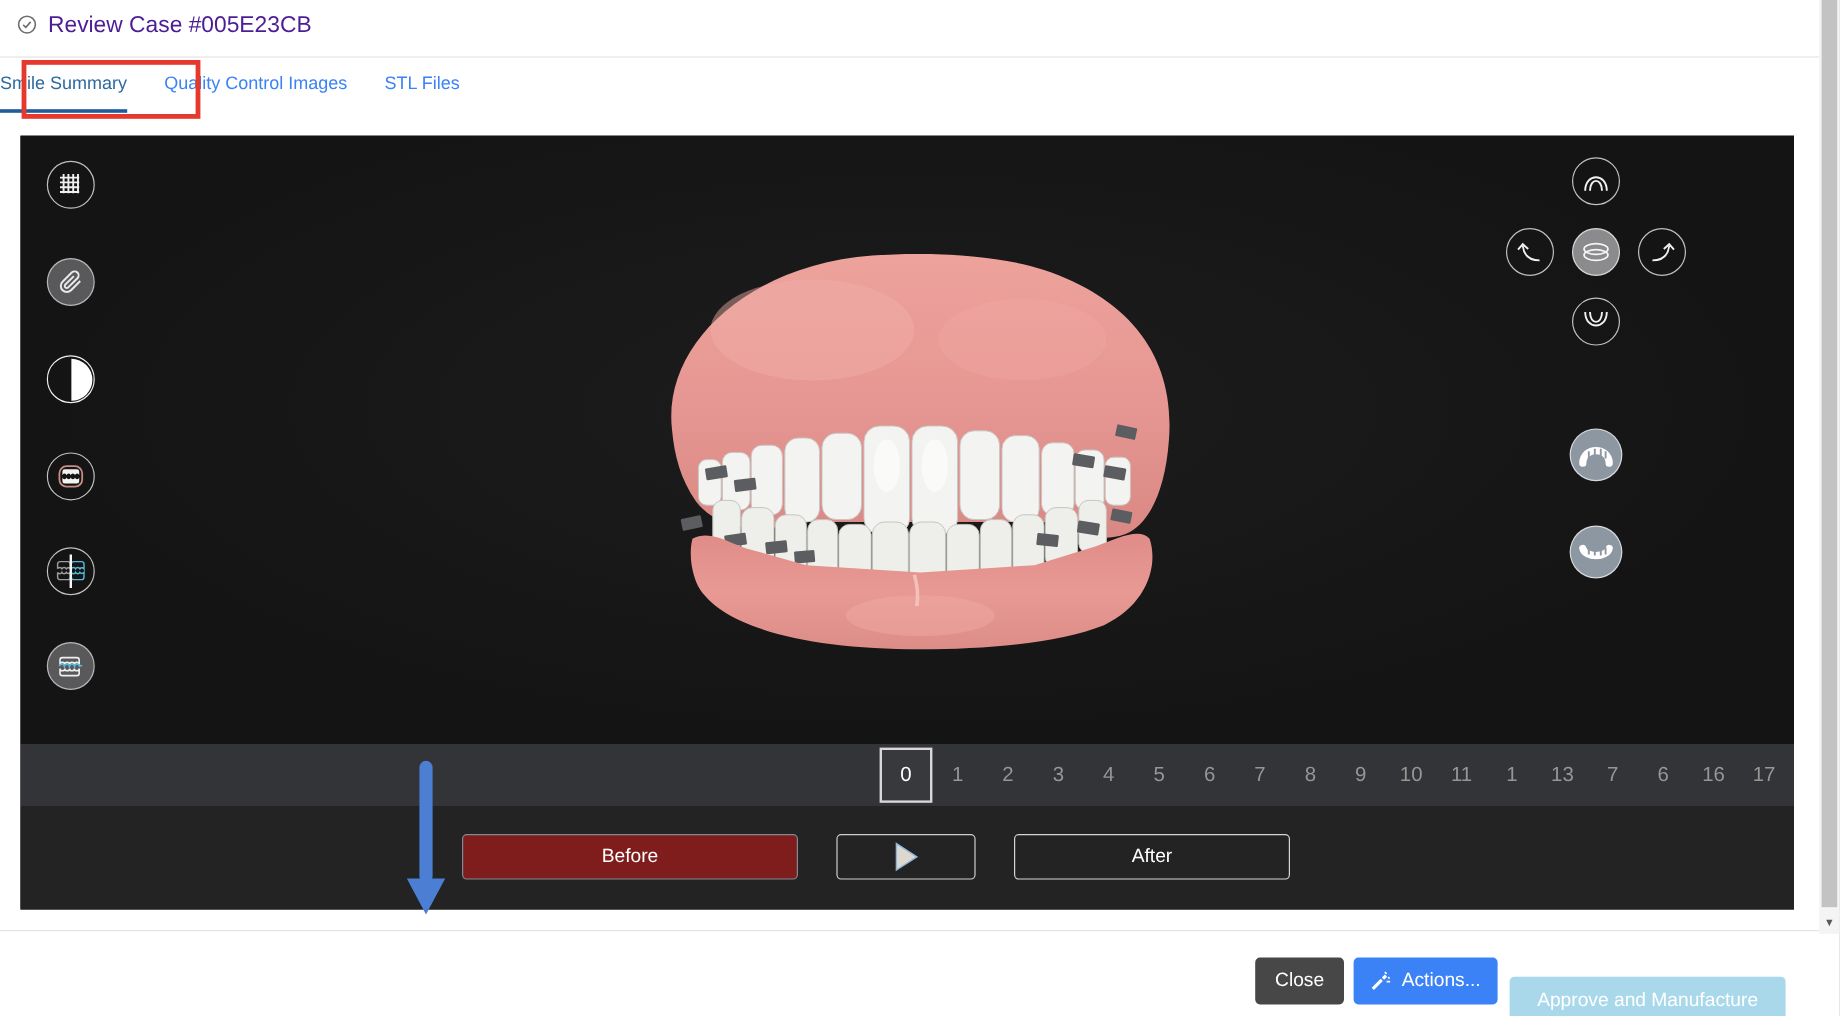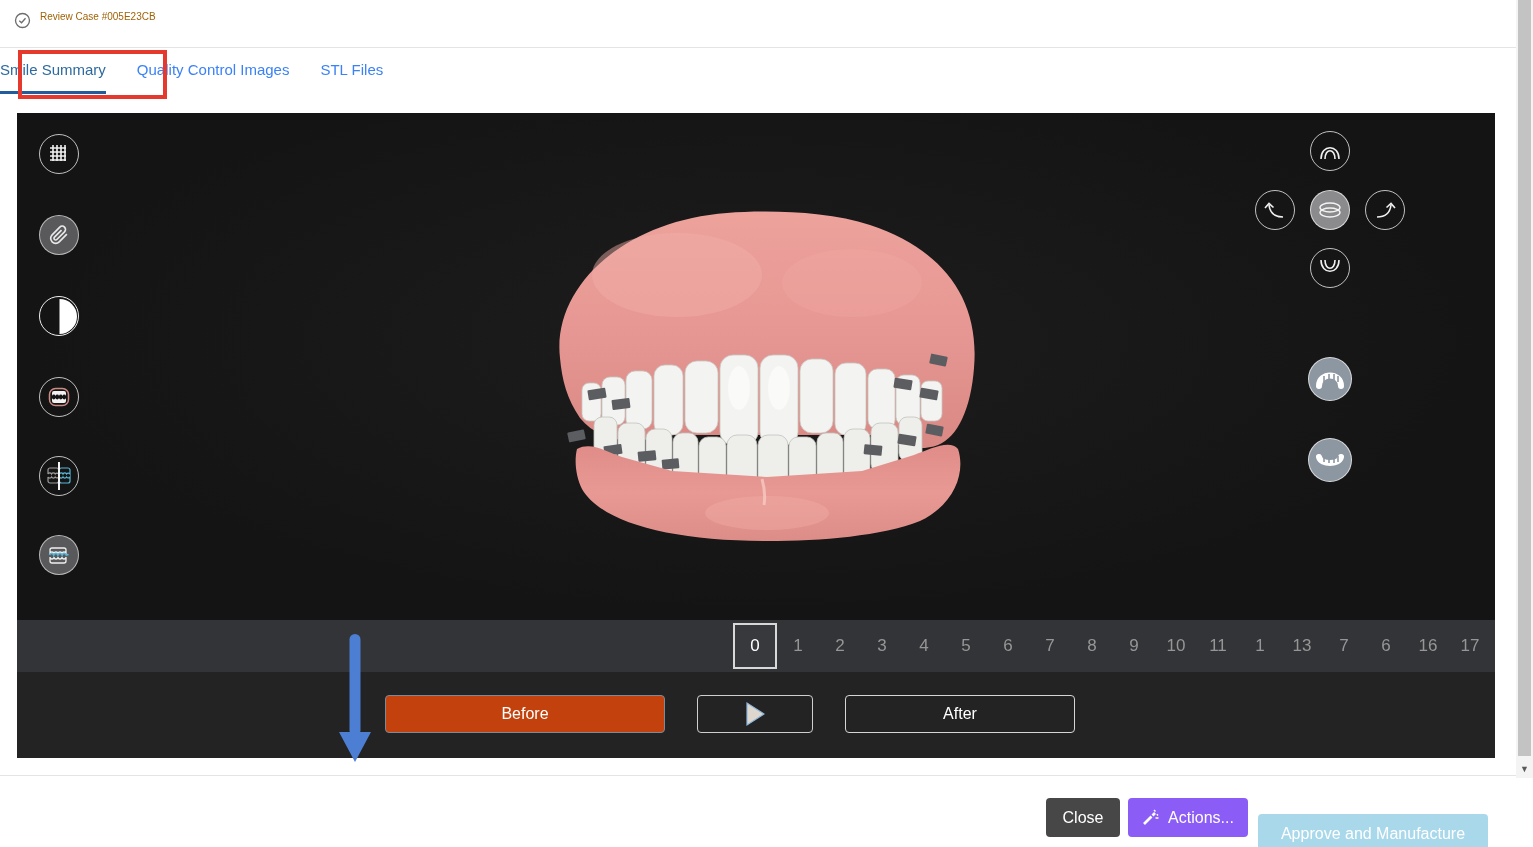--- a/index.html
+++ b/index.html
@@ -3,21 +3,21 @@
 <meta charset="utf-8">
 <style>
   * { margin:0; padding:0; box-sizing:border-box; }
   html,body { background:#ffffff; font-family:"Liberation Sans", sans-serif; }
   .app { position:relative; width:1533px; height:847px; background:#fff; overflow:hidden; }
 
   
   .header { position:absolute; top:0; left:0; width:1533px; height:48px;
             border-bottom:1px solid #e4e4e4; display:flex; align-items:flex-start;
             padding:11px 0 0 14px; gap:9px; }
-  .header .title { font-size:10px; color:#a16207; }
+  .header .title { font-size:19px; color:#4c1d95; }
   .check-icon { width:17px; height:17px; margin-top:1px; }
 
   
   .tabs { position:absolute; top:49px; left:0; width:1533px; height:52px;
           display:flex; align-items:flex-start; }
   .tab { font-size:15px; color:#3b82f6; margin-right:31px; height:45px;
          line-height:42px; border-bottom:3px solid transparent; cursor:pointer; white-space:nowrap; }
   .tab.active { color:#2d6a9f; border-bottom-color:#215d9c; }
 
   
@@ -42,36 +42,36 @@
   .timeline { position:absolute; left:0; top:507px; width:1478px; height:52px; background:#333437; }
   .steps { position:absolute; left:716px; top:0; height:52px; display:flex; }
   .step { width:42px; height:52px; text-align:center; line-height:52px; color:#969696;
           font-size:17px; cursor:pointer; }
   .step.selected { color:#ffffff; border:2px solid #d8d8d8; width:44px; height:46px;
                    line-height:42px; margin-top:3px; background:#38393c; }
 
   
   .controlbar { position:absolute; left:0; top:559px; width:1478px; height:86px; background:#232323; }
   .btn-before { position:absolute; left:368px; top:23px; width:280px; height:38px;
-                background:#c2410c; border:1px solid #7e8a96; border-radius:4px;
+                background:#7f1d1d; border:1px solid #7e8a96; border-radius:4px;
                 color:#fff; font-size:16px; cursor:pointer; font-family:inherit; }
   .btn-play { position:absolute; left:680px; top:23px; width:116px; height:38px;
               background:transparent; border:1px solid #cfcfcf; border-radius:4px;
               cursor:pointer; display:flex; align-items:center; justify-content:center; }
   .btn-after { position:absolute; left:828px; top:23px; width:230px; height:38px;
                background:transparent; border:1px solid #d6d6d6; border-radius:4px;
                color:#fff; font-size:16px; cursor:pointer; font-family:inherit; }
 
   
   .footer-divider { position:absolute; left:0; top:775px; width:1533px; height:1px; background:#e4e4e4; }
   .footer-btn { position:absolute; top:798px; height:39px; border:none; border-radius:4px;
                 color:#fff; font-size:16px; cursor:pointer; font-family:inherit;
                 display:flex; align-items:center; justify-content:center; gap:9px; }
   .btn-close   { left:1046px; width:74px;  background:#474747; }
-  .btn-actions { left:1128px; width:120px; background:#8b5cf6; }
+  .btn-actions { left:1128px; width:120px; background:#3b82f6; }
   .btn-approve { left:1258px; width:230px; background:#a9d8eb;margin-top:16px; }
 
   
   .scrollbar { position:absolute; right:0; top:0; width:17px; height:778px; background:#f4f4f4; }
   .scroll-thumb { position:absolute; left:2px; top:0; width:13px; height:756px; background:#c3c3c3; }
   .scroll-arrow { position:absolute; left:0; top:760px; width:17px; height:18px; background:#f4f4f4;
                   display:flex; align-items:center; justify-content:center; color:#5a5a5a; font-size:9px; }
 </style>
 </head>
 <body>

